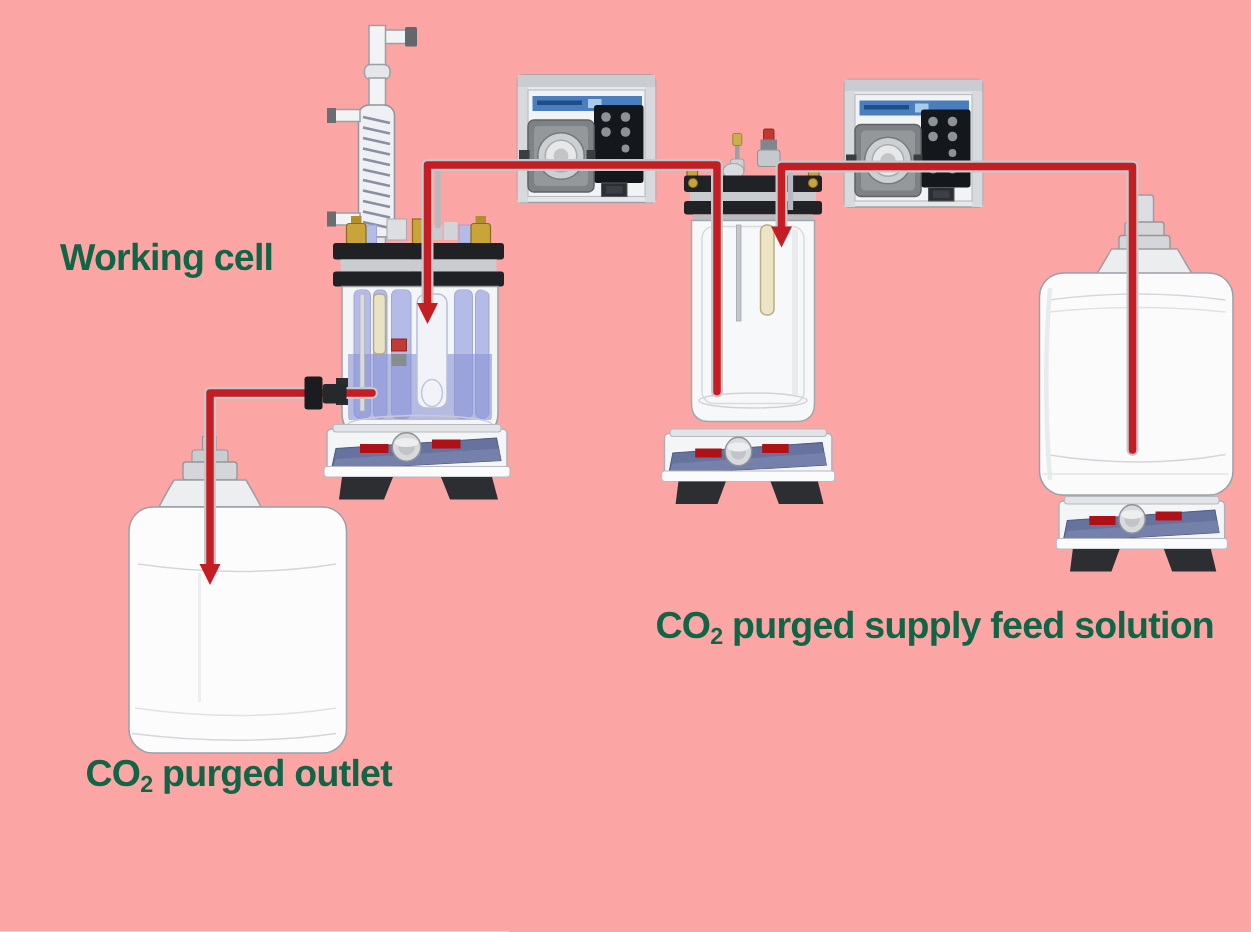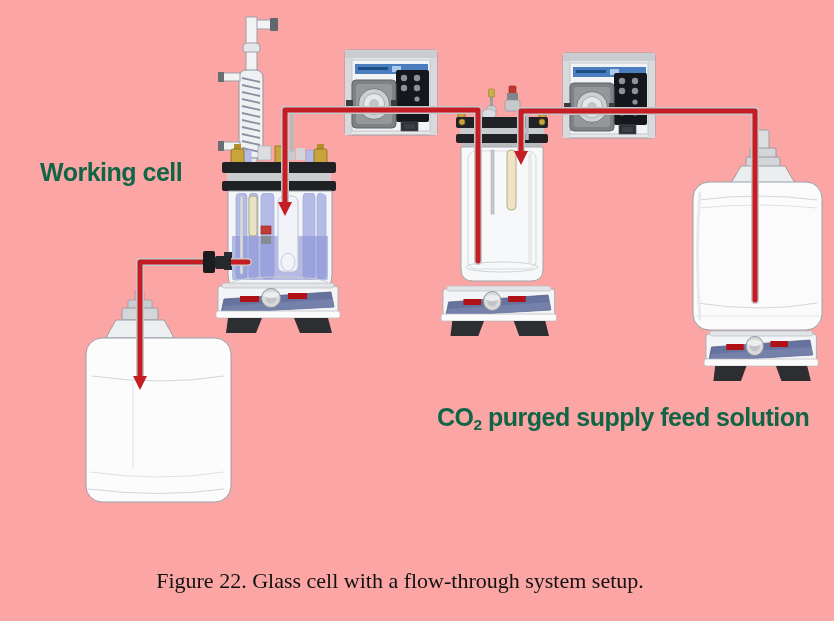--- a/index.html
+++ b/index.html
@@ -218,19 +218,21 @@
       <rect x="203" y="251" width="12" height="22" rx="2" class="darkfit"></rect>
       <rect x="215" y="256" width="16" height="13" rx="2" fill="#26292c"></rect>
     </g>
   </g>
 </svg>
 
   <div class="diagram-label" style="left:40px;top:158px;">
     <span>Working cell</span>
   </div>
 
+  <div class="diagram-label" style="left:57px;top:502px;">
+    <span>CO</span><sub>2</sub><span> purged outlet</span>
+  </div>
 
   <div class="diagram-label" style="left:437px;top:371px;margin-top:32px;">
     <span>CO</span><sub>2</sub><span> purged supply feed solution</span>
   </div>
 
-  <div class="figure-caption" style="top:568px;">Figure 22. Glass cell with a flow-through system setup.</div>
 </div>
 
 </body></html>

